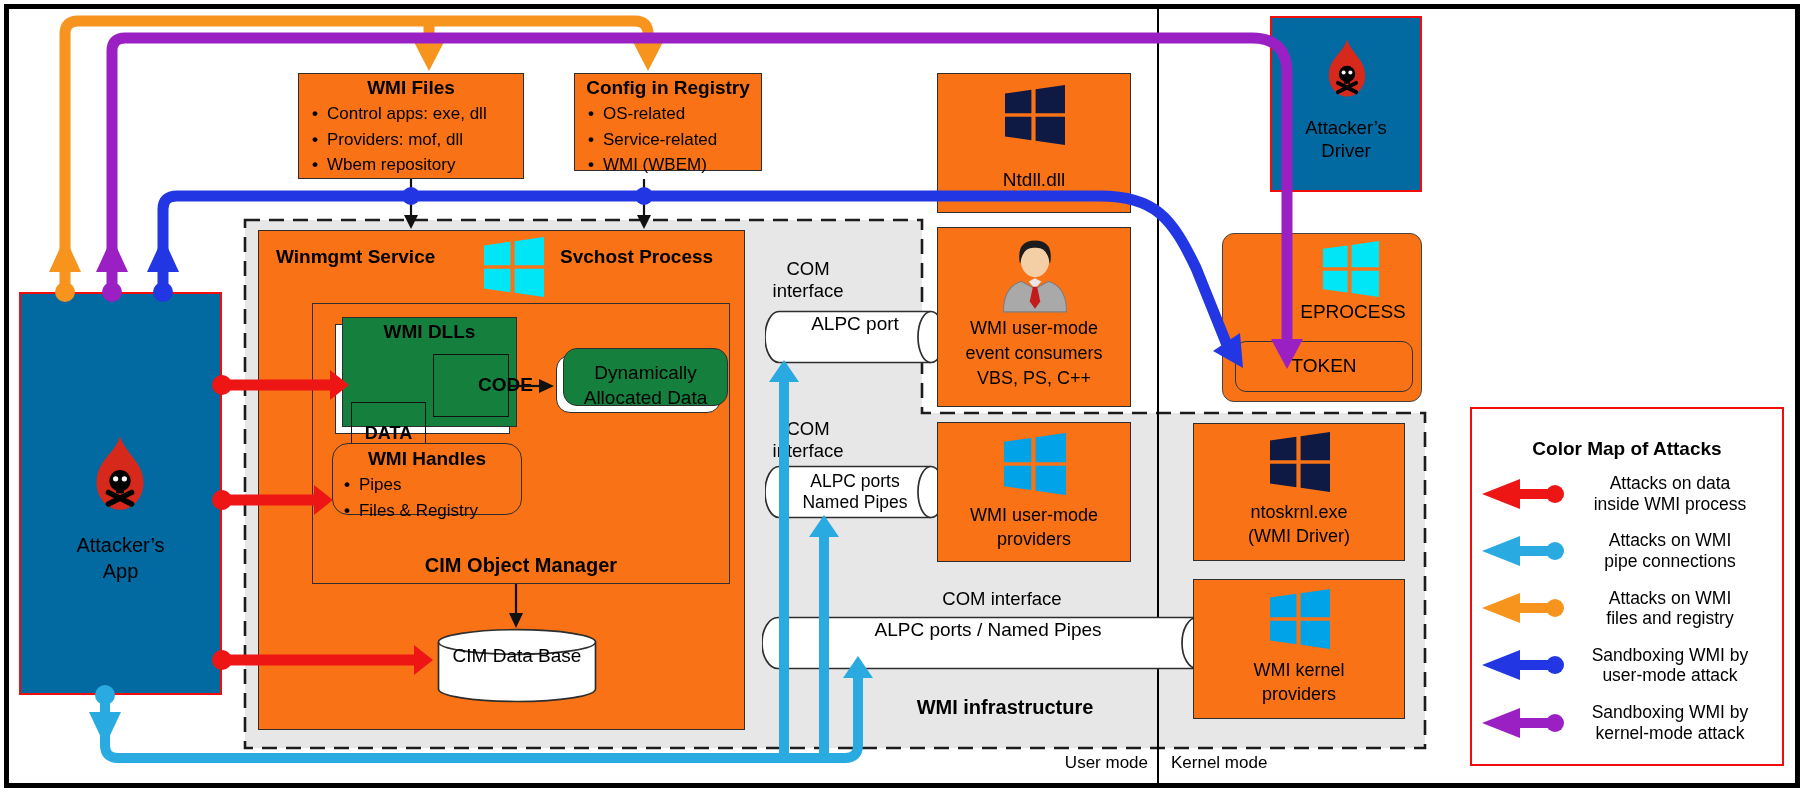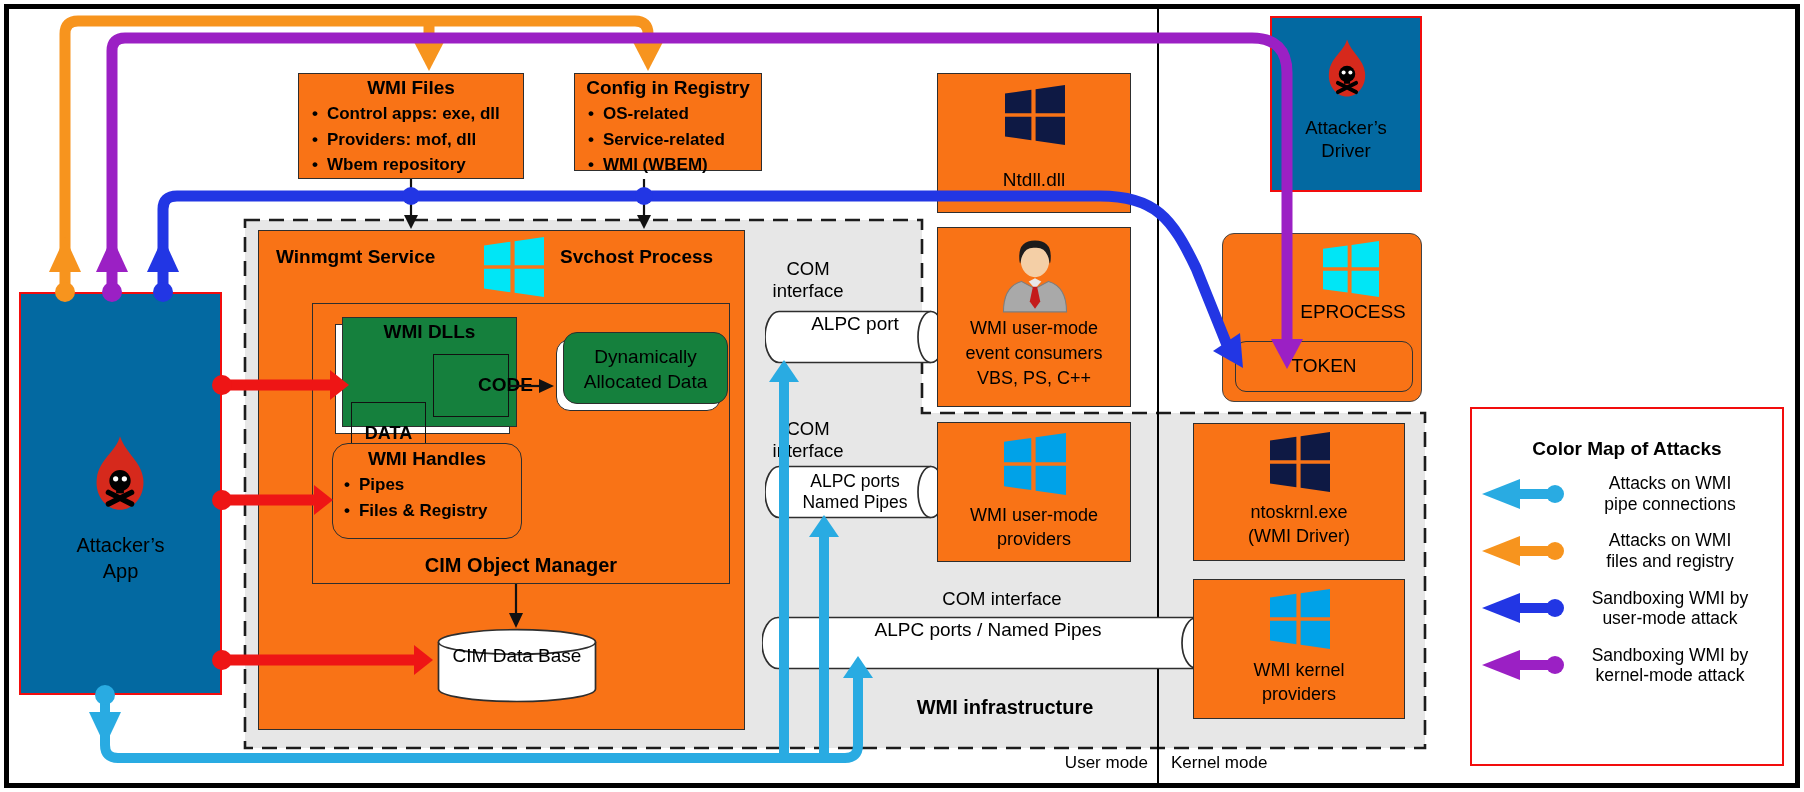--- a/index.html
+++ b/index.html
@@ -8,21 +8,21 @@
     font-family:"Liberation Sans", sans-serif;color:#000;overflow:hidden;
   }
   #frame{position:absolute;left:4px;top:4px;right:4px;bottom:4px;border:5px solid #000;}
   .abs{position:absolute;box-sizing:border-box;}
   svg{display:block}
   
   .box{position:absolute;box-sizing:border-box;background:#f97316;border:1.7px solid #2e2e2e;}
   .rounded{border-radius:12px;}
   .pinkbox{position:absolute;box-sizing:border-box;background:#0369a1;border:2.6px solid #f20d0d;}
   .title{font-weight:bold;text-align:center;font-size:19px;margin-top:3px;}
-  .bullets{padding:2px 0 0 13px;font-size:17px;line-height:25.5px;font-weight:bold;}
+  .bullets{padding:2px 0 0 13px;font-size:17px;line-height:25.5px;}
   .bullet::before{content:"•";margin-right:9px;font-weight:bold;}
   .ctext{position:absolute;left:0;right:0;text-align:center;}
   .divider{position:absolute;background:#000;}
   .modelabel{position:absolute;font-size:17px;}
   
   .stack{position:absolute;}
   .stack .back{position:absolute;left:-7px;top:7px;width:100%;height:100%;
     background:#fff;border:1.7px solid #2e2e2e;box-sizing:border-box;}
   .stack .front{position:relative;width:100%;height:100%;background:#15803d;
     border:1.7px solid #2e2e2e;box-sizing:border-box;}
@@ -127,29 +127,29 @@
 
   <div class="stack" style="left:342px;top:317px;width:175px;height:110px;">
     <div class="back"></div>
     <div class="front">
       <div class="title" style="font-size:19px;">WMI DLLs</div>
       <div class="abs" style="left:8px;top:36px;width:75px;height:63px;border:1.9px solid #111;text-align:center;line-height:60px;font-weight:bold;font-size:18px;margin-top:48px;">DATA</div>
       <div class="abs" style="left:90px;top:36px;width:76px;height:63px;border:1.9px solid #111;text-align:center;line-height:60px;font-weight:bold;font-size:19px;padding-left:44px;">CODE</div>
     </div>
   </div>
 
-  <div class="stack" style="left:563px;top:332px;width:165px;height:72px;">
+  <div class="stack" style="left:563px;top:348px;width:165px;height:58px;">
     <div class="back rounded"></div>
     <div class="front rounded" style="text-align:center;padding-top:11px;font-size:19px;line-height:25px;">
       <div>Dynamically</div>
       <div>Allocated Data</div>
     </div>
   </div>
 
-  <div class="box" style="left:332px;top:443px;width:190px;height:96px;border-radius:16px;">
+  <div class="box" style="left:332px;top:443px;width:190px;height:72px;border-radius:16px;">
     <div class="title" style="font-size:19px;margin-top:4px;">WMI Handles</div>
     <div class="bullets" style="line-height:26px;padding-left:11px;">
       <div class="bullet">Pipes</div>
       <div class="bullet">Files &amp; Registry</div>
     </div>
   </div>
 
   <div class="abs lh0" style="left:437px;top:628px;width:160px;height:76px;">
     <svg width="160" height="76" viewBox="0 0 160 76">
       <path d="M1.5,14 V61 A78.5,12.5 0 0 0 158.5,61 V14 Z" fill="#fff"></path>
@@ -326,20 +326,33 @@
       <polygon points="784,360 769,382 799,382" fill="#29abe2"></polygon>
       <polygon points="824,515 809,537 839,537" fill="#29abe2"></polygon>
       <polygon points="105,746 89,712 121,712" fill="#29abe2"></polygon>
       <circle cx="105" cy="695" r="10" fill="#29abe2"></circle>
     </g>
   </svg>
 
   <div id="legend">
     <div class="lg-title">Color Map of Attacks</div>
 
+    <div class="lg-row">
+      <svg width="86" height="32" viewBox="0 0 86 32">
+        <g fill="#ee1515">
+            <polygon points="2,16 40,1 40,31"></polygon>
+            <rect x="36" y="11" width="36" height="10"></rect>
+            <circle cx="75" cy="16" r="9"></circle>
+          </g>
+      </svg>
+      <div class="lg-text">
+        <div>Attacks on data</div>
+        <div>inside WMI process</div>
+      </div>
+    </div>
 
     <div class="lg-row">
       <svg width="86" height="32" viewBox="0 0 86 32">
         <g fill="#29abe2">
             <polygon points="2,16 40,1 40,31"></polygon>
             <rect x="36" y="11" width="36" height="10"></rect>
             <circle cx="75" cy="16" r="9"></circle>
           </g>
       </svg>
       <div class="lg-text">

